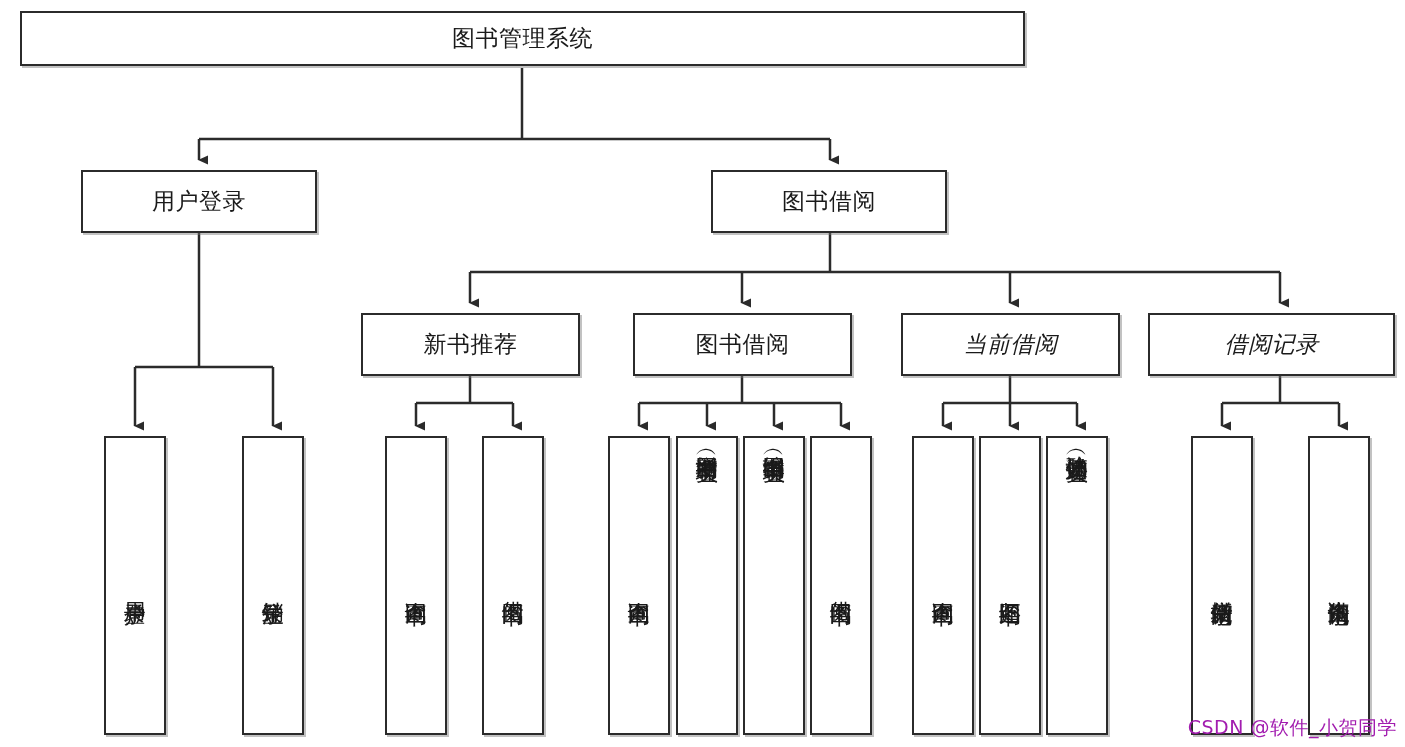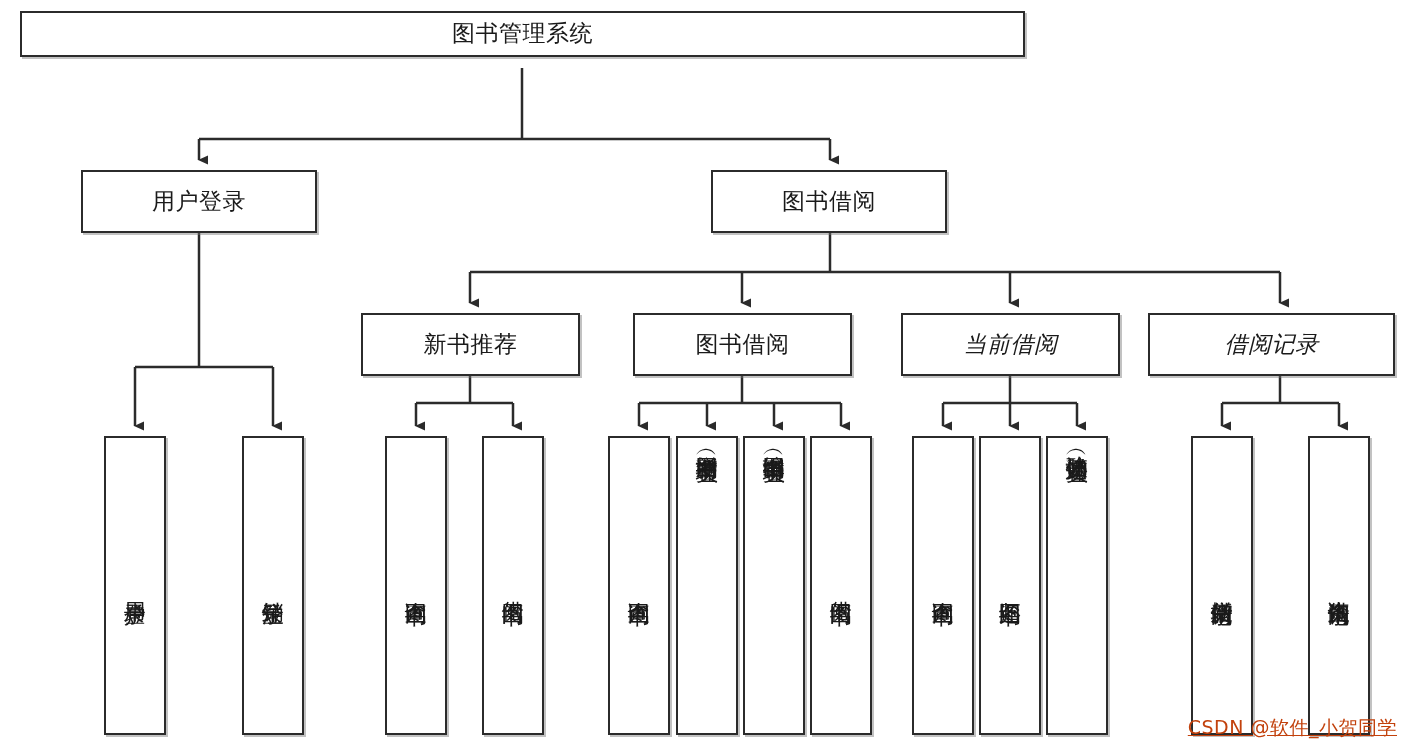--- a/index.html
+++ b/index.html
@@ -63,24 +63,23 @@
     white-space: nowrap;
   }
   .node.vert.center-v {
     align-items: center;
   }
   .watermark {
     position: absolute;
     right: 8px;
     bottom: 6px;
     font-size: 19px;
-    color: #c2410c;
+    color: #a21caf;
     white-space: nowrap;
     letter-spacing: 0.5px;
-    text-decoration: underline;
   }
 </style>
 </head>
 <body>
 
 <div id="canvas">
 
   <svg class="wires" viewBox="0 0 1405 747">
     <defs>
       <marker id="arrow" markerWidth="11" markerHeight="11" refX="5" refY="9" orient="auto" markerUnits="userSpaceOnUse">
@@ -125,21 +124,21 @@
       <path d="M1010,403 L1010,426" marker-end="url(#arrow)"></path>
       <path d="M1077,403 L1077,426" marker-end="url(#arrow)"></path>
 
       <path d="M1280,376 L1280,403"></path>
       <path d="M1222,403 L1339,403"></path>
       <path d="M1222,403 L1222,426" marker-end="url(#arrow)"></path>
       <path d="M1339,403 L1339,426" marker-end="url(#arrow)"></path>
     </g>
   </svg>
 
-  <div class="node root horiz" style="left:20px; top:11px; width:1005px; height:46px;">
+  <div class="node root horiz" style="left:20px; top:11px; width:1005px; height:55px;">
     <span class="label">图书管理系统</span>
   </div>
 
   <div class="node horiz" style="left:81px; top:170px; width:236px; height:63px;">
     <span class="label">用户登录</span>
   </div>
 
   <div class="node horiz" style="left:711px; top:170px; width:236px; height:63px;">
     <span class="label">图书借阅</span>
   </div>

